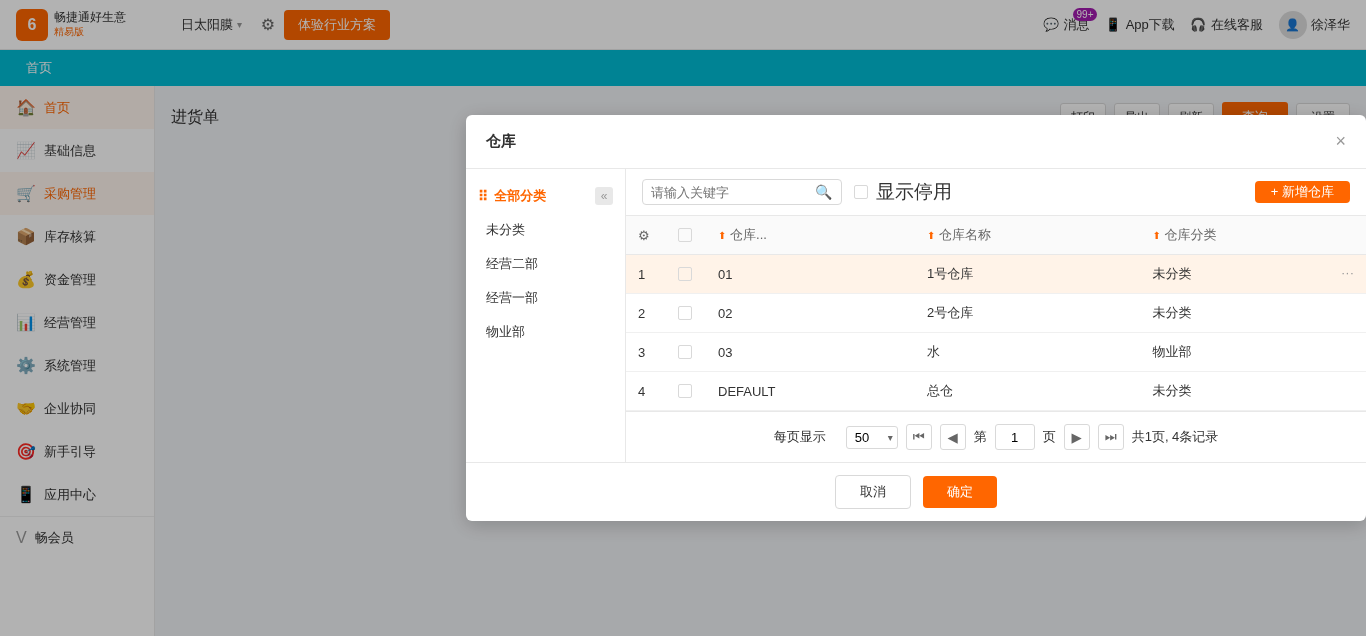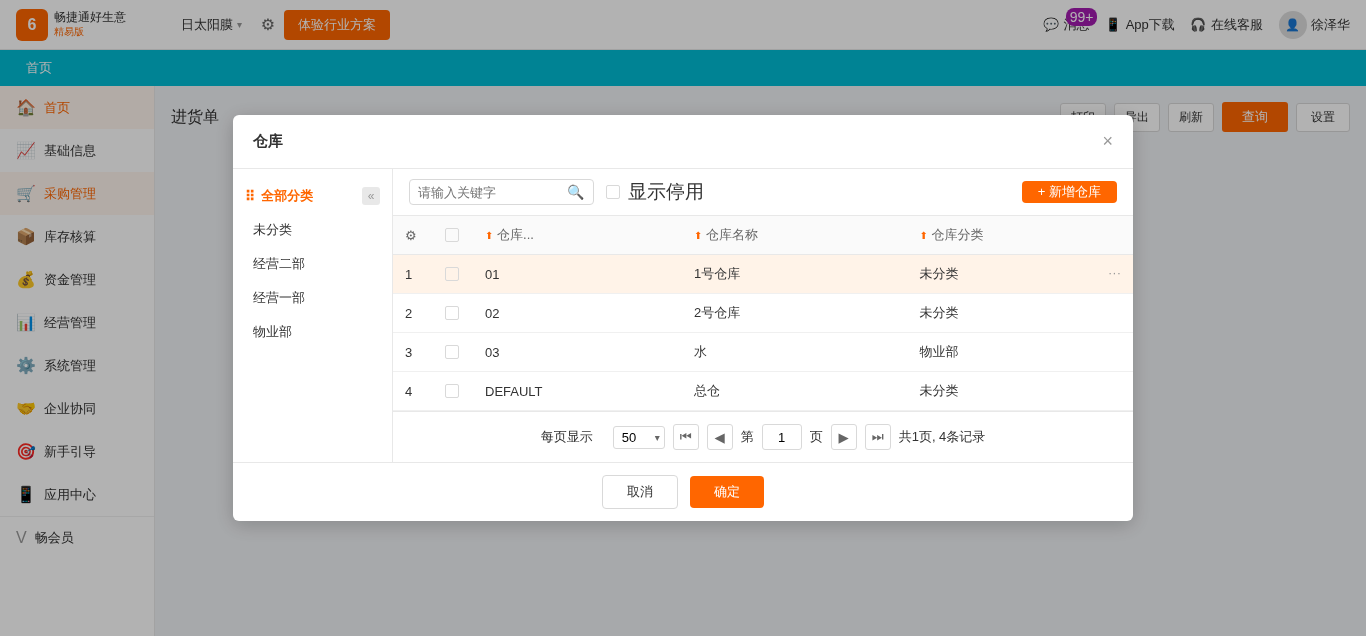--- a/index.html
+++ b/index.html
@@ -50,21 +50,21 @@
     .top-right {
       margin-left: auto;
       display: flex; align-items: center; gap: 16px;
     }
     .nav-item {
       display: flex; align-items: center; gap: 4px;
       font-size: 13px; color: #333; cursor: pointer; position: relative;
     }
     .badge {
       background: #a21caf; color: #fff;
-      font-size: 14px; border-radius: 8px;
+      font-size: 10px; border-radius: 8px;
       padding: 1px 4px; position: absolute; top: -8px; right: -8px;
     }
     .avatar { width: 28px; height: 28px; border-radius: 50%; background: #ddd; display: flex; align-items: center; justify-content: center; font-size: 12px; color: #666; }
 
     
     .main-layout {
       display: flex;
       height: calc(636px - 86px);
     }
 
@@ -97,21 +97,21 @@
       display: flex; align-items: center; justify-content: space-between;
       margin-bottom: 12px;
     }
     .page-title { font-size: 16px; font-weight: normal; color: #333; }
 
     
     .overlay {
       position: fixed; top: 0; left: 0; right: 0; bottom: 0;
       background: rgba(0,0,0,0.3);
       z-index: 100;
-      display: flex; align-items: center; justify-content: center;
+      display: flex; align-items: center; justify-content: flex-end;
     }
 
     
     .modal {
       background: #fff;
       border-radius: 6px;
       width: 900px;
       max-height: 580px;
       display: flex; flex-direction: column;
       box-shadow: 0 4px 20px rgba(0,0,0,0.2);
@@ -156,21 +156,21 @@
     }
     .modal-toolbar {
       display: flex; align-items: center; justify-content: space-between;
       padding: 10px 16px;
       border-bottom: 1px solid #e8e8e8;
     }
     .search-box {
       display: flex; align-items: center;
       border: 1px solid #d9d9d9; border-radius: 4px;
       padding: 4px 8px; gap: 12px;
-      width: 185px;
+      width: 200px;
     }
     .search-box input {
       border: none; outline: none; font-size: 13px; width: 100%; color: #999;
     }
     .search-icon { color: #999; font-size: 14px; }
     .show-disabled {
       display: flex; align-items: center; gap: 8px;
       font-size: 19px; color: #333; cursor: pointer;
     }
     .checkbox { width: 14px; height: 14px; border: 1px solid #d9d9d9; border-radius: 2px; }

